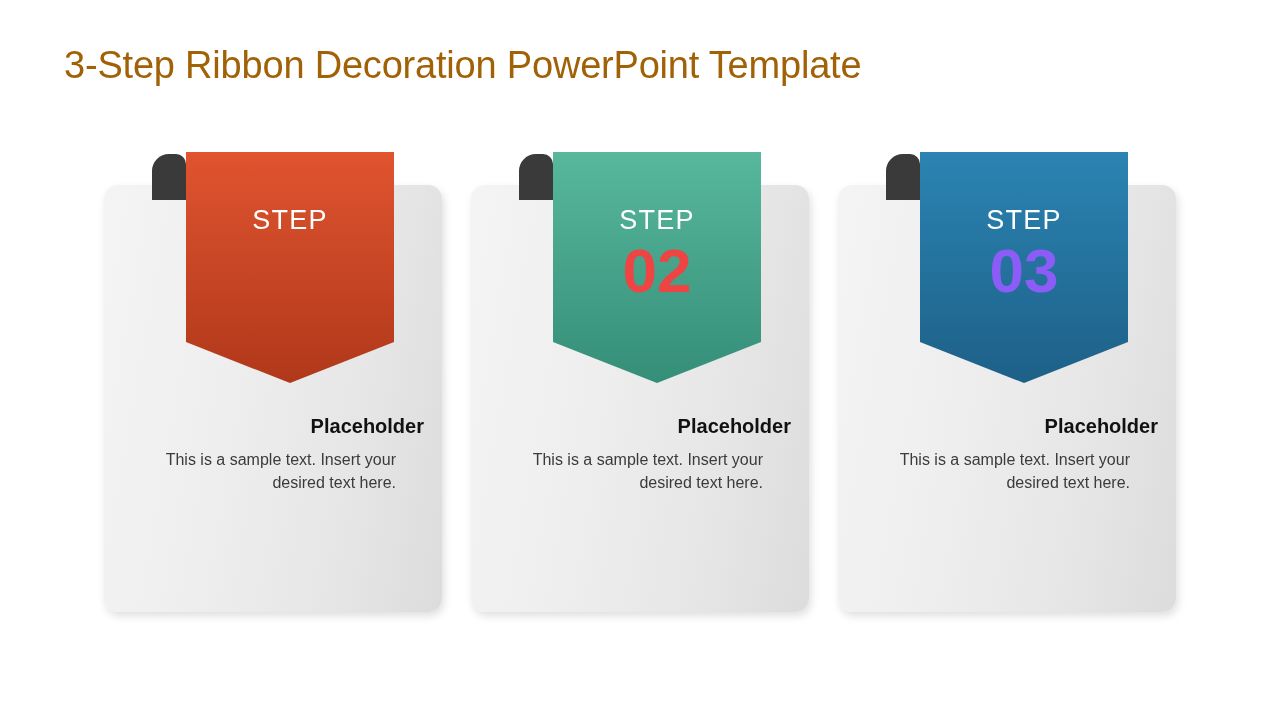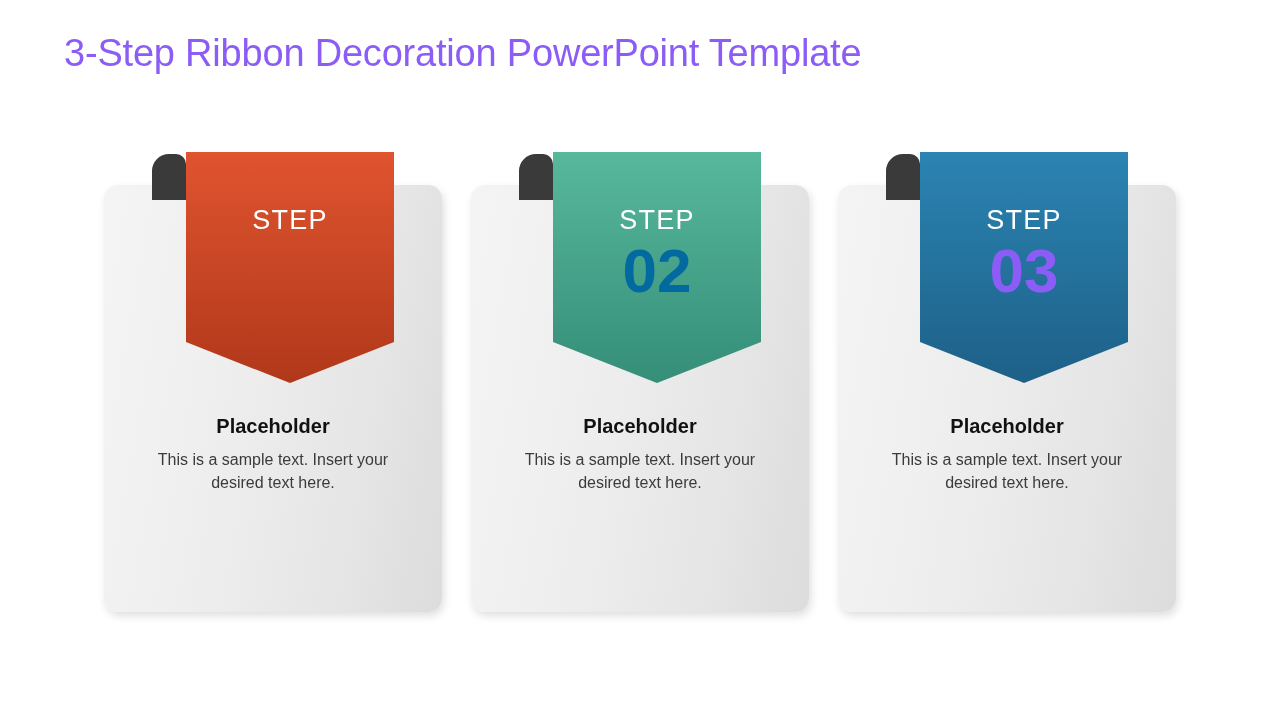--- a/index.html
+++ b/index.html
@@ -17,24 +17,24 @@
 
   .slide {
     position: absolute;
     inset: 0;
     background: #ffffff;
   }
 
   .slide-title {
     position: absolute;
     left: 64px;
-    top: 32px;
+    top: 44px;
     font-size: 38px;
     font-weight: 400;
-    color: #8b5cf6;
+    color: #a16207;
     letter-spacing: -0.2px;
     white-space: nowrap;
   }
 
   .cards {
     position: absolute;
     left: 104px;
     top: 152px;
     width: 1072px;
     height: 470px;
@@ -118,21 +118,21 @@
     letter-spacing: 0px;
     line-height: 1;
   }
 
   
   .panel-body {
     position: absolute;
     left: 18px;
     top: 263px;
     width: 302px;
-    text-align: center;
+    text-align: right;
     z-index: 4;
   }
   .panel-heading {
     font-size: 20px;
     font-weight: 700;
     color: #111111;
     margin: 0 0 10px 0;
   }
   .panel-desc {
     font-size: 16px;
@@ -166,21 +166,21 @@
       </div>
     </div>
 
     <div class="step-card pos-1">
       <div class="panel" style="background: linear-gradient(100deg, rgb(244, 244, 244) 0%, rgb(239, 239, 239) 34%, rgb(230, 230, 230) 72%, rgb(220, 220, 220) 100%);"></div>
       <div class="tab tab-left" style="background: rgb(58, 58, 58);"></div>
       <div class="tab tab-right" style="background: rgb(58, 58, 58);"></div>
       <div class="ribbon">
         <div class="ribbon-inner" style="background: linear-gradient(rgb(87, 184, 156) 0%, rgb(53, 142, 120) 100%);"></div>
         <div class="ribbon-text step-word" style="color: rgb(255, 255, 255);">STEP</div>
-        <div class="ribbon-text step-num" style="color: #0369a1;">02</div>
+        <div class="ribbon-text step-num" style="color: #ef4444;">02</div>
       </div>
       <div class="panel-body">
         <div class="panel-heading" style="color: rgb(17, 17, 17);">Placeholder</div>
         <div class="panel-desc" style="color: rgb(59, 59, 59);">This is a sample text.  Insert your desired text here.</div>
       </div>
     </div>
 
     <div class="step-card pos-2">
       <div class="panel" style="background: linear-gradient(100deg, rgb(244, 244, 244) 0%, rgb(239, 239, 239) 34%, rgb(230, 230, 230) 72%, rgb(220, 220, 220) 100%);"></div>
       <div class="tab tab-left" style="background: rgb(58, 58, 58);"></div>

